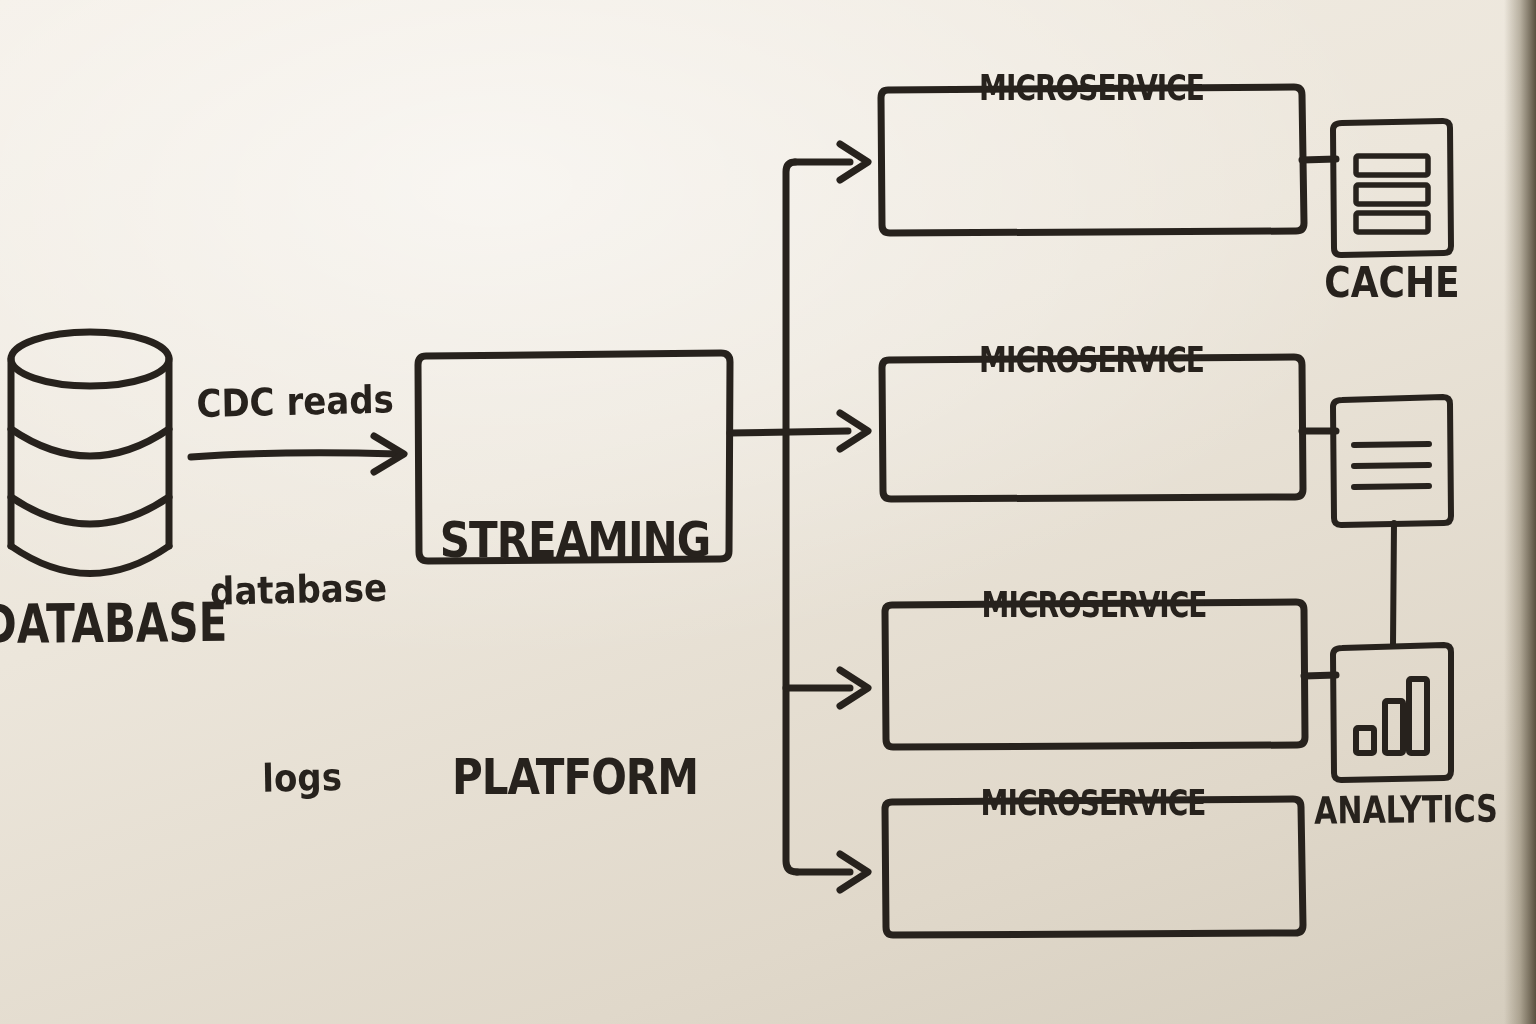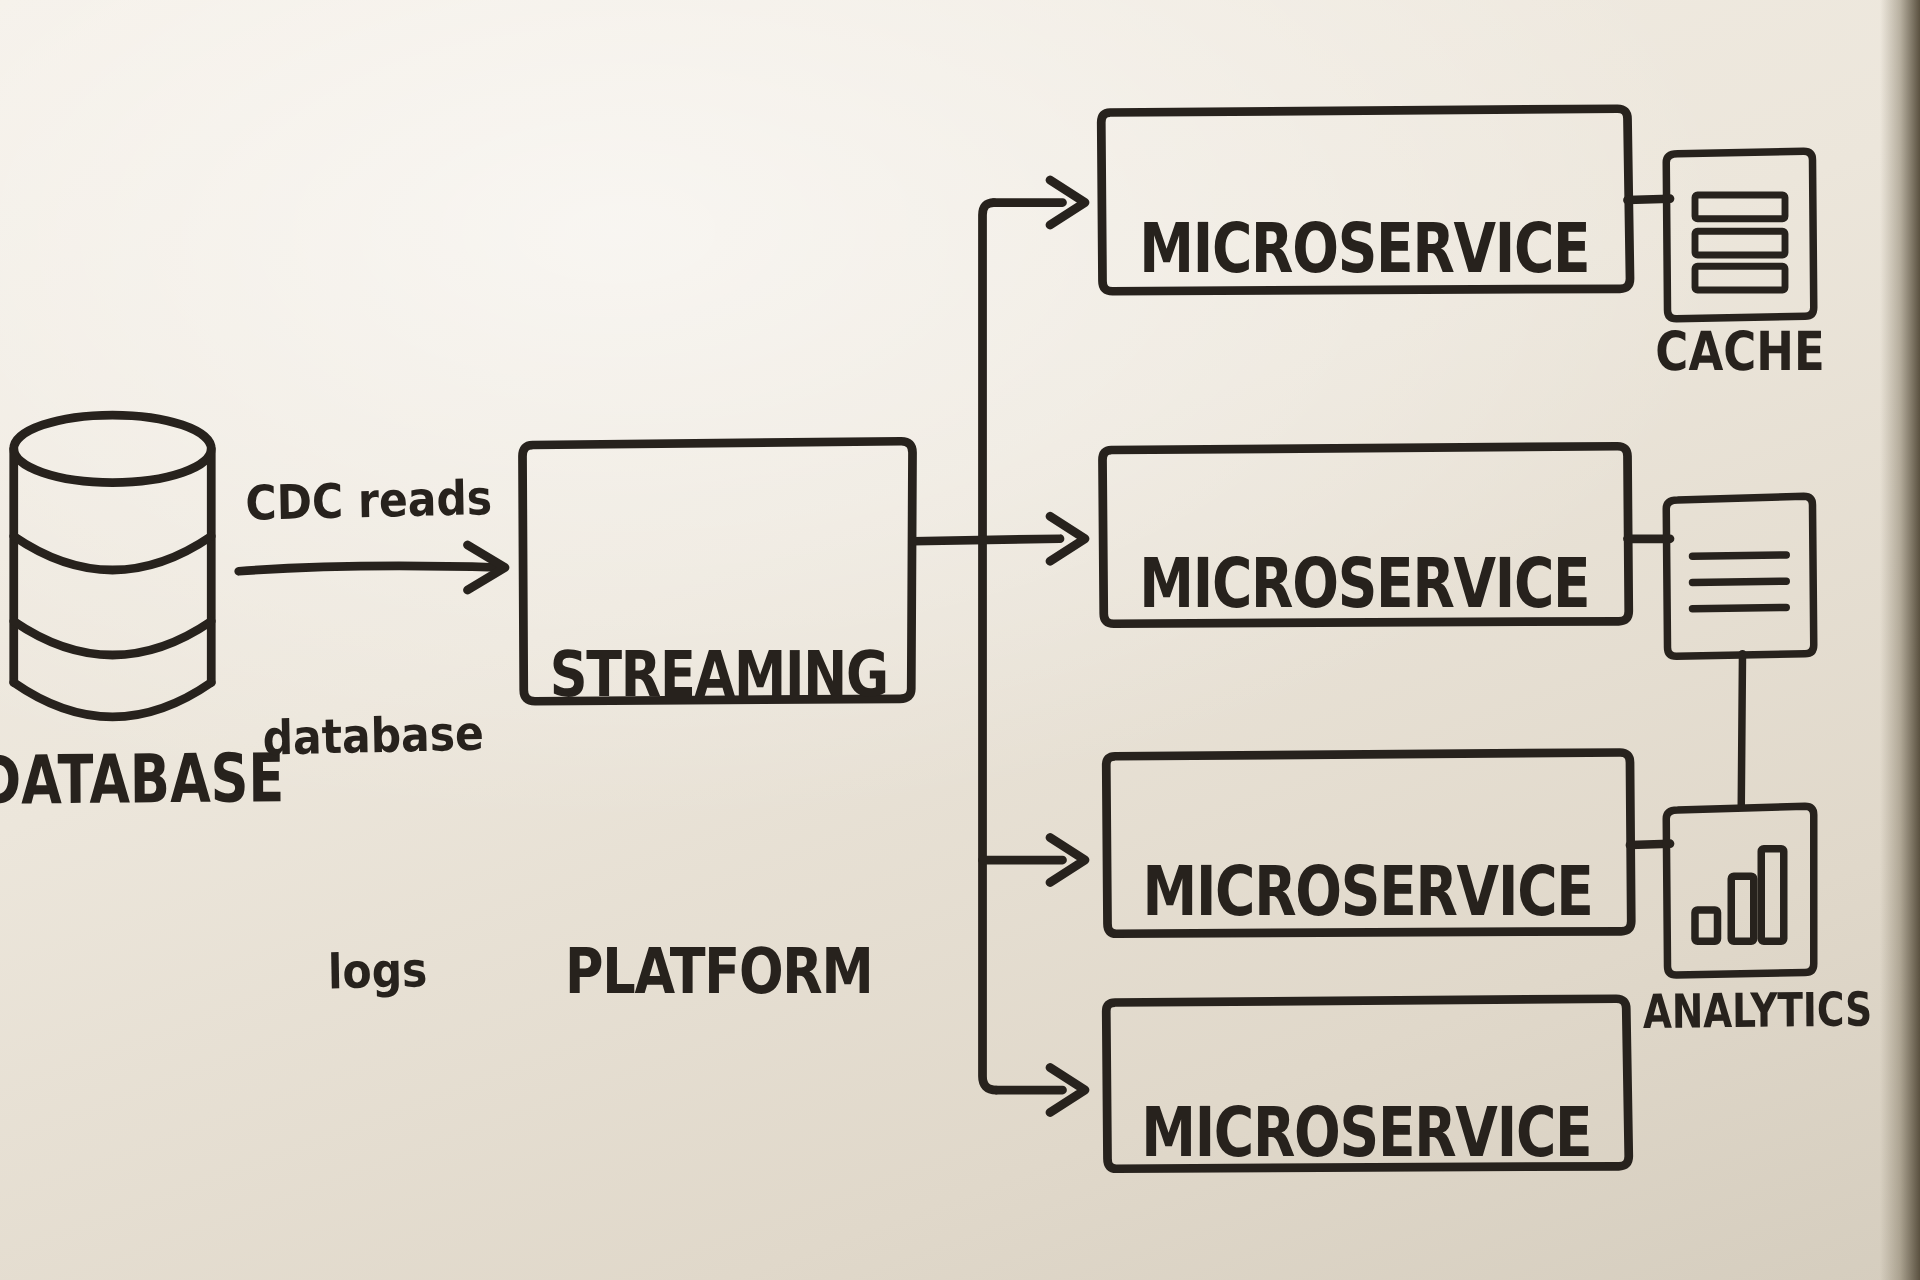--- a/index.html
+++ b/index.html
@@ -21,22 +21,22 @@
   .lbl{
     position:absolute;color:#27221d;font-weight:bold;white-space:pre;
     -webkit-font-smoothing:antialiased;
   }
   .db-label{left:-18px;top:600px;font-size:42px;letter-spacing:0px;
     transform:scaleY(1.28) rotate(-0.4deg);transform-origin:left center;}
   .cdc-label{left:178px;top:278px;width:240px;text-align:center;font-size:34px;line-height:56px;
     transform:scaleY(1.12) rotate(-1.2deg);}
   .stream-label{left:420px;top:388px;width:310px;text-align:center;font-size:42px;line-height:66px;
     letter-spacing:-1px;transform:scaleY(1.2);}
-  .ms-label{display:flex;align-items:center;justify-content:center;
-    font-size:44px;letter-spacing:-1px;margin-top:40px;}
+  .ms-label{display:flex;justify-content:center;
+    font-size:28px;letter-spacing:-1px;}
   .ms-label span{transform:scaleY(1.25);}
   .ms1{left:880px;top:86px;width:423px;height:146px;}
   .ms2{left:881px;top:357px;width:421px;height:140px;}
   .ms3{left:884px;top:602px;width:420px;height:143px;}
   .ms4{left:884px;top:799px;width:418px;height:134px;}
   .cache-label{left:1322px;top:262px;width:140px;text-align:center;font-size:36px;
     transform:scaleY(1.2);}
   .analytics-label{left:1306px;top:792px;width:200px;text-align:center;font-size:30px;
     transform:scaleY(1.25) rotate(-0.5deg);}
 </style>

